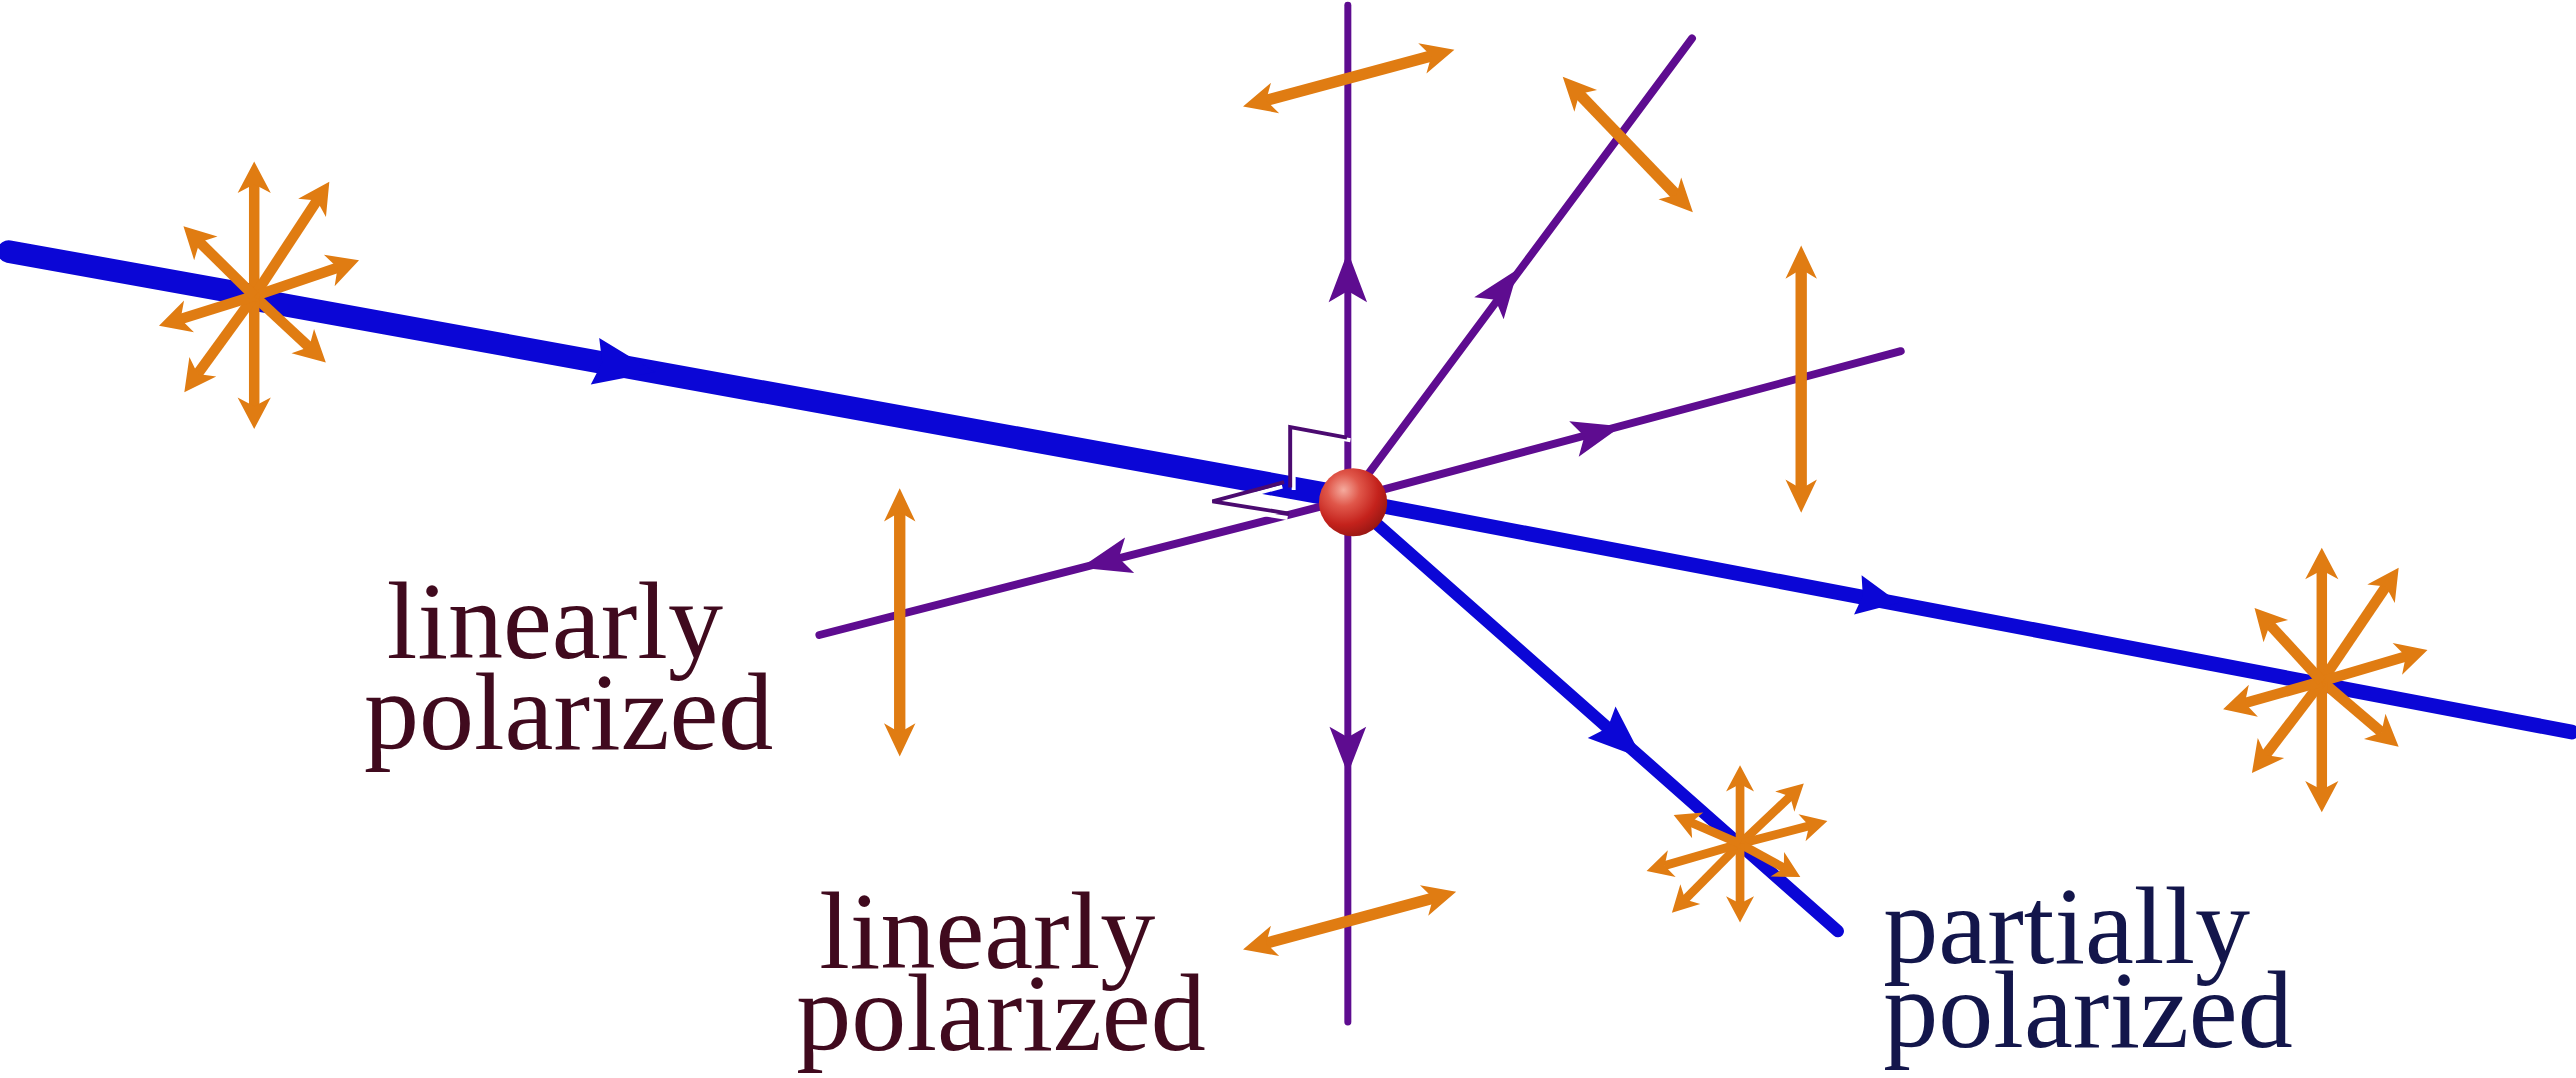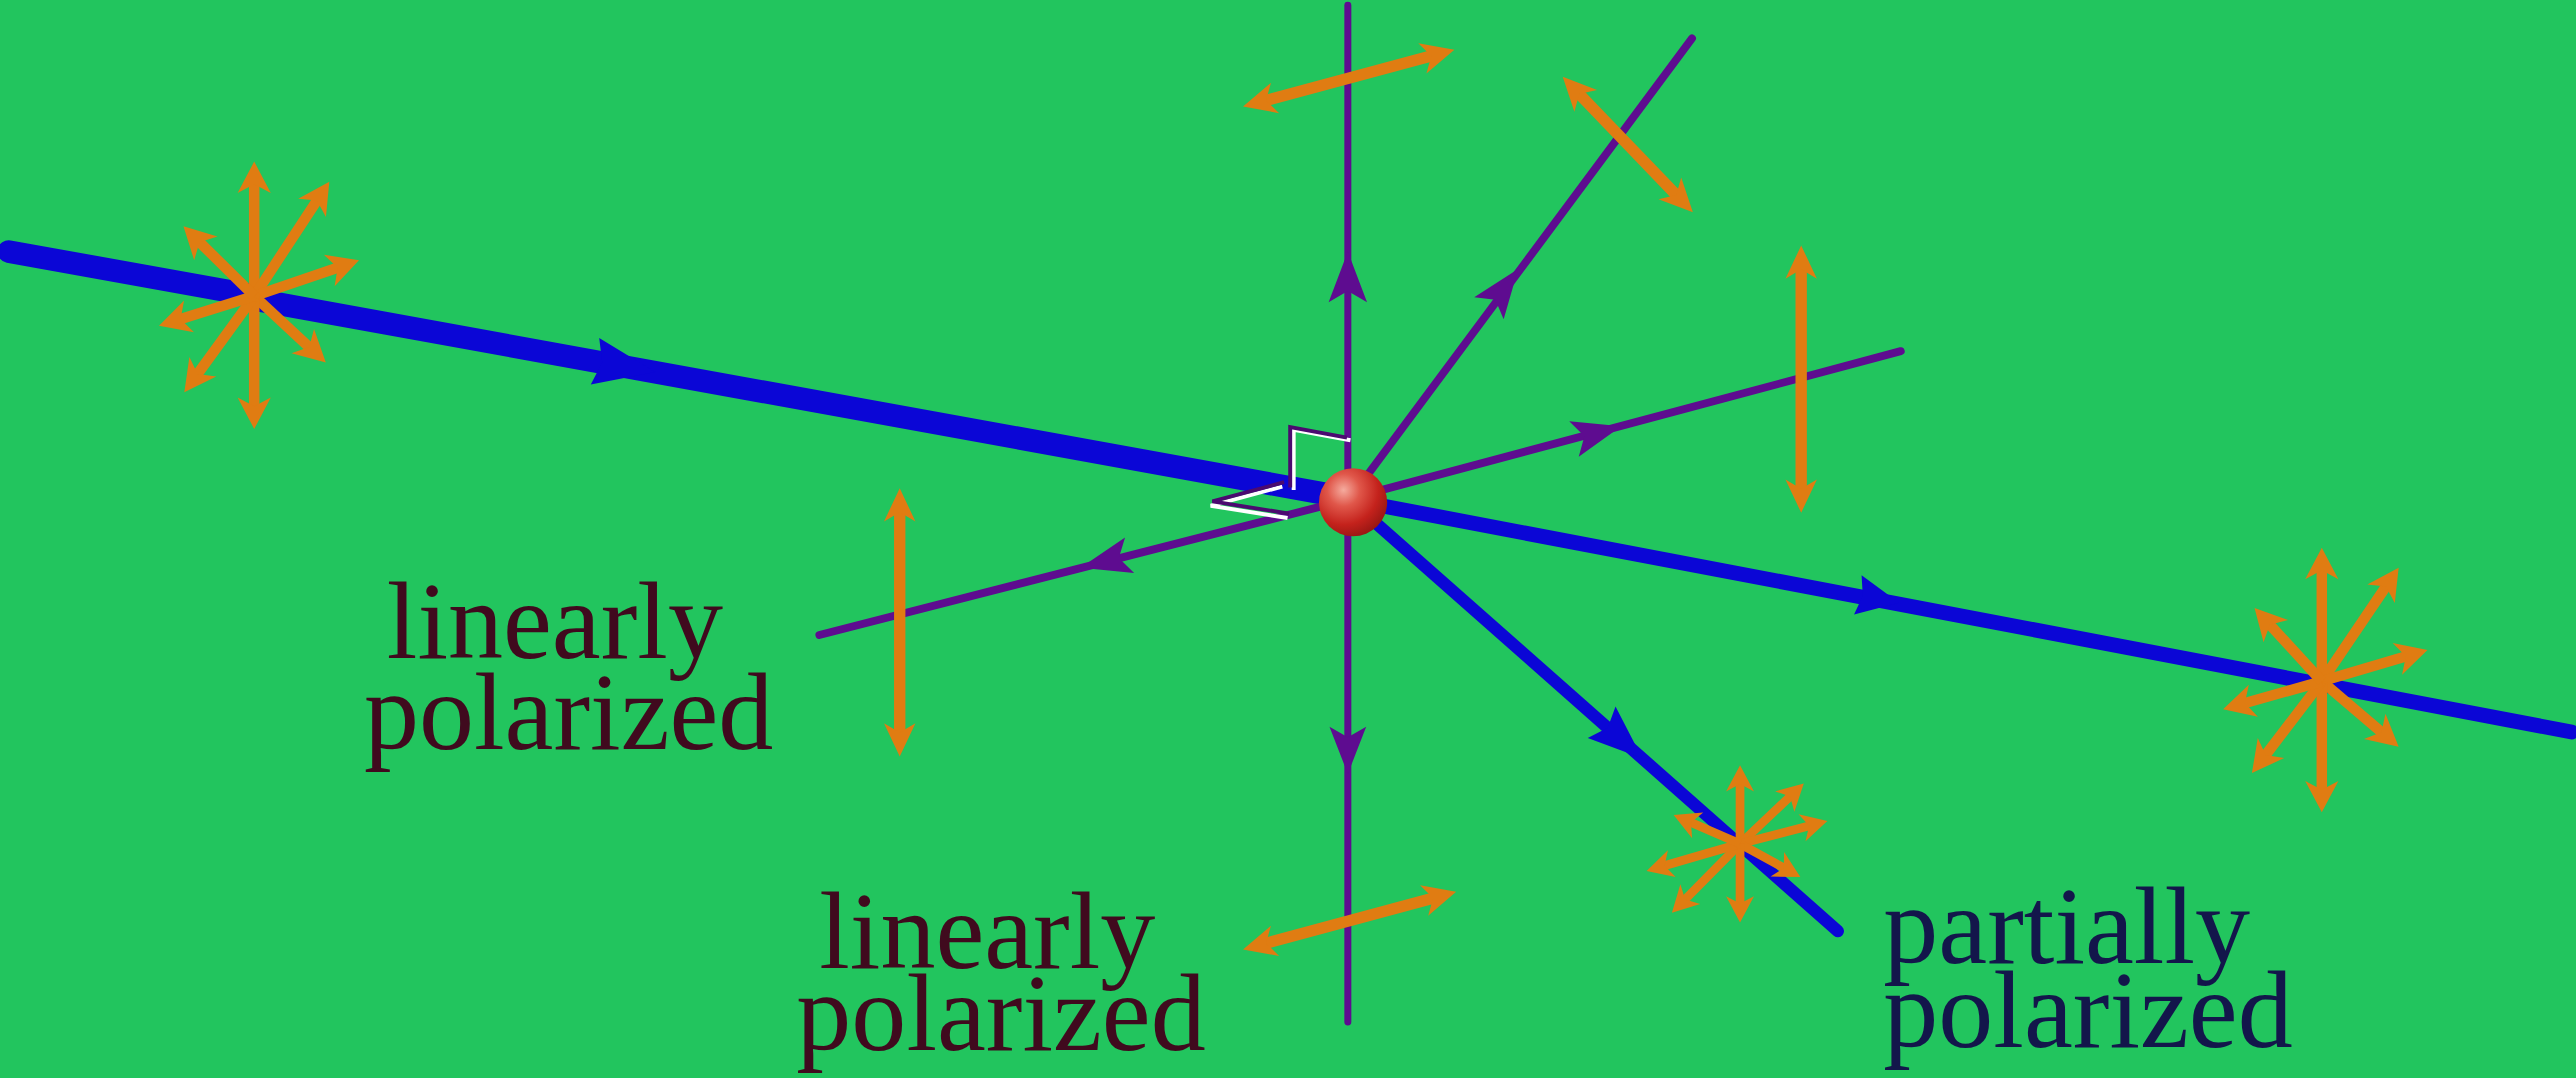--- a/index.html
+++ b/index.html
@@ -4,21 +4,21 @@
 <style>
   html, body {
     margin: 0;
     padding: 0;
     background: #000000;
   }
   .stage {
     position: relative;
     width: 100%;
     aspect-ratio: 2949 / 1235;
-    background: #22c55e;
+    background: #ffffff;
     overflow: hidden;
     text-align: center;
   }
   .stage svg {
     position: absolute;
     inset: 0;
     width: 100%;
     height: 100%;
     display: block;
   }

